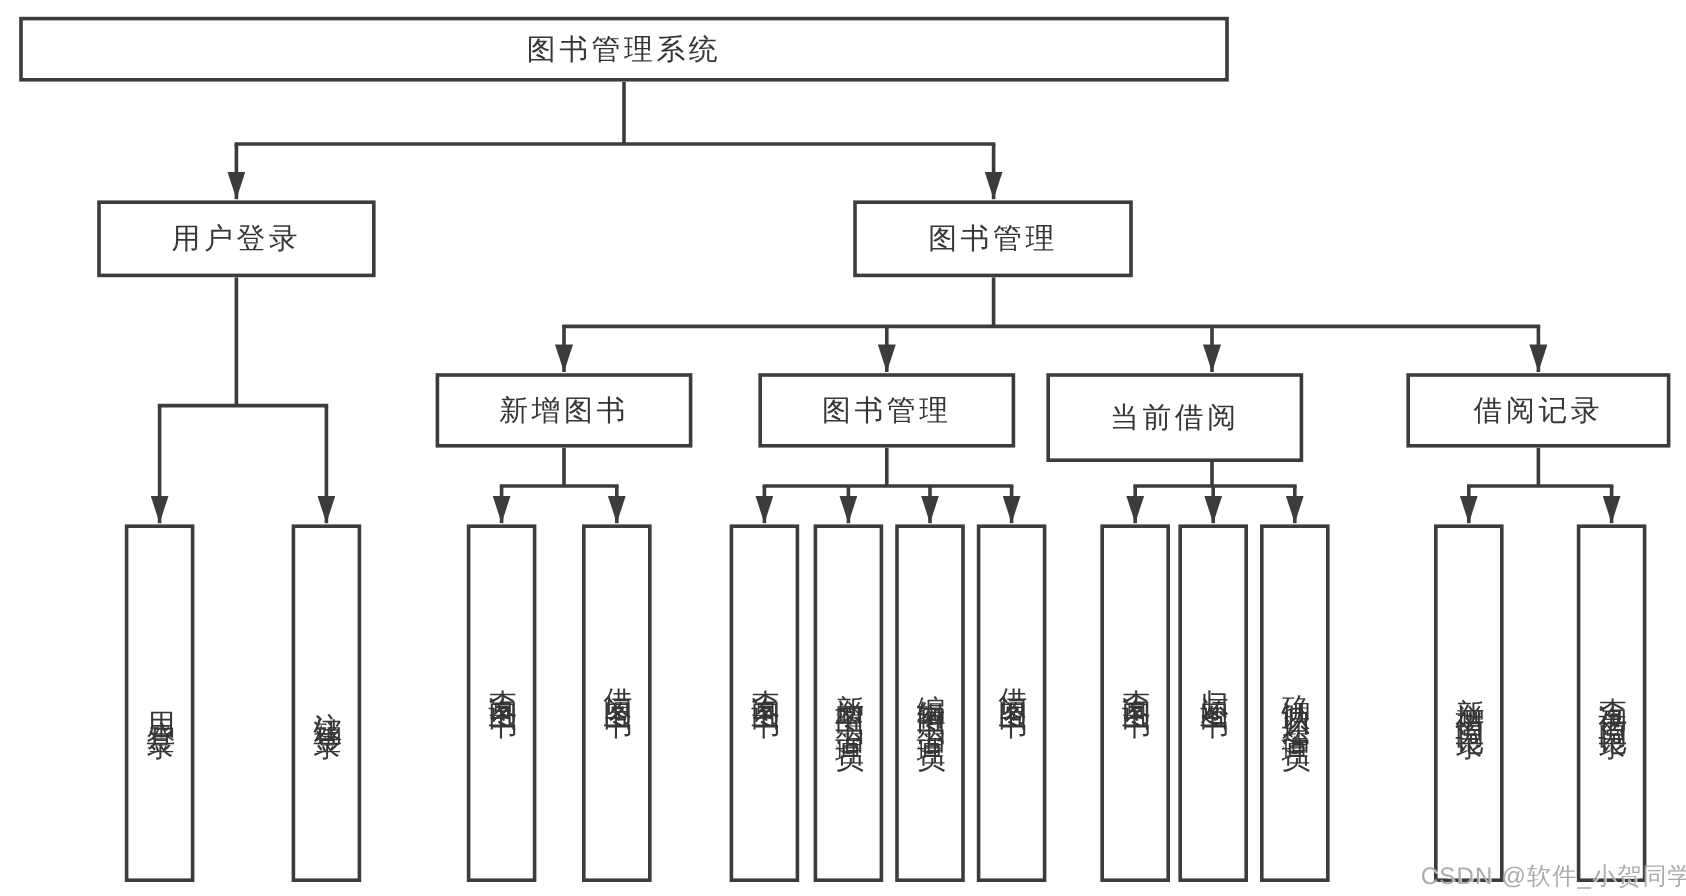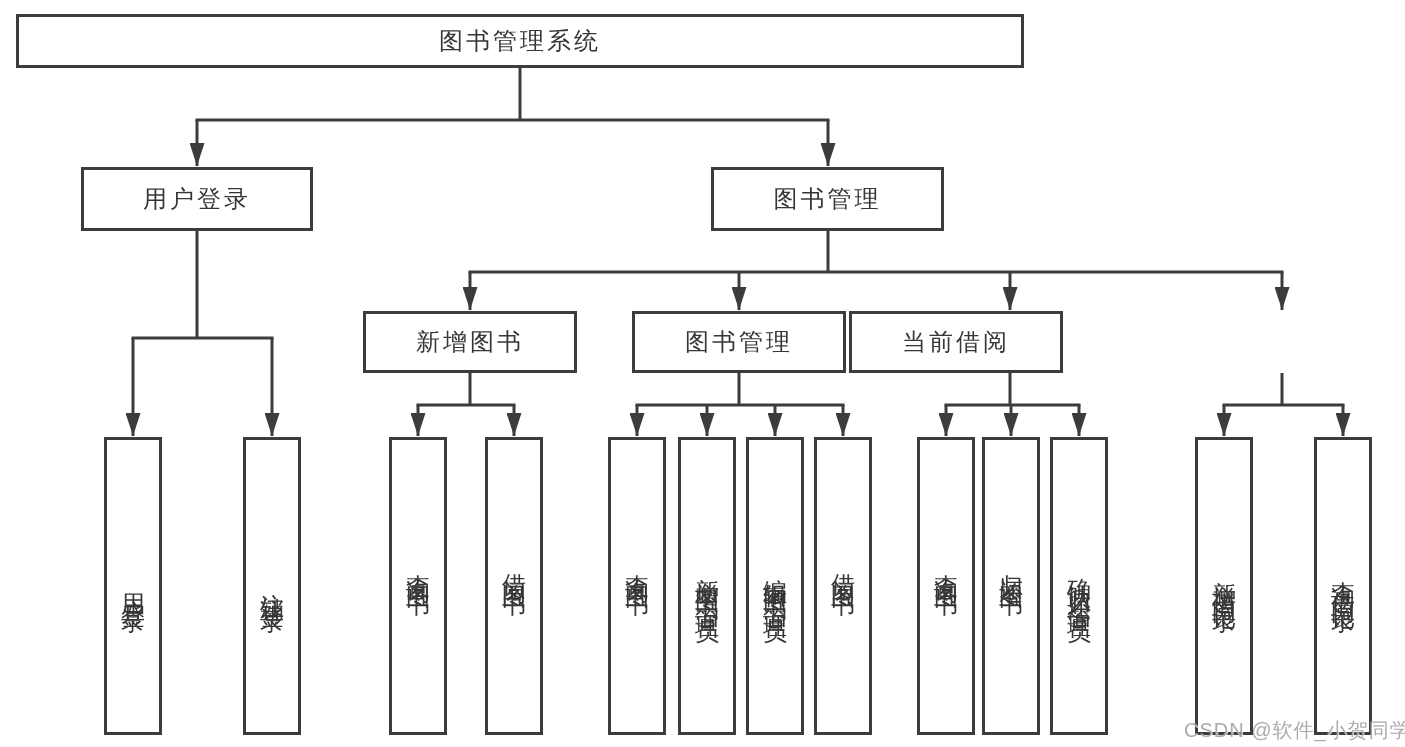--- a/index.html
+++ b/index.html
@@ -83,22 +83,25 @@
   <div class="box" style="left:711px;top:167px;width:233px;height:64px">
     <span class="h-label">图书管理</span>
   </div>
 
   <div class="box" style="left:363px;top:311px;width:214px;height:62px">
     <span class="h-label">新增图书</span>
   </div>
   <div class="box" style="left:632px;top:311px;width:214px;height:62px">
     <span class="h-label">图书管理</span>
   </div>
-  <div class="box" style="left:849px;top:311px;width:214px;height:62px">
+  <div class="box" style="left:872px;top:311px;width:214px;height:74px">
     <span class="h-label">当前借阅</span>
+  </div>
+  <div class="box" style="left:1172px;top:311px;width:220px;height:62px">
+    <span class="h-label">借阅记录</span>
   </div>
 
   <div class="box" style="left:104px;top:437px;width:58px;height:298px">
     <span class="v-label">用户登录</span>
   </div>
   <div class="box" style="left:243px;top:437px;width:58px;height:298px">
     <span class="v-label">注销登录</span>
   </div>
 
   <div class="box" style="left:389px;top:437px;width:58px;height:298px">

